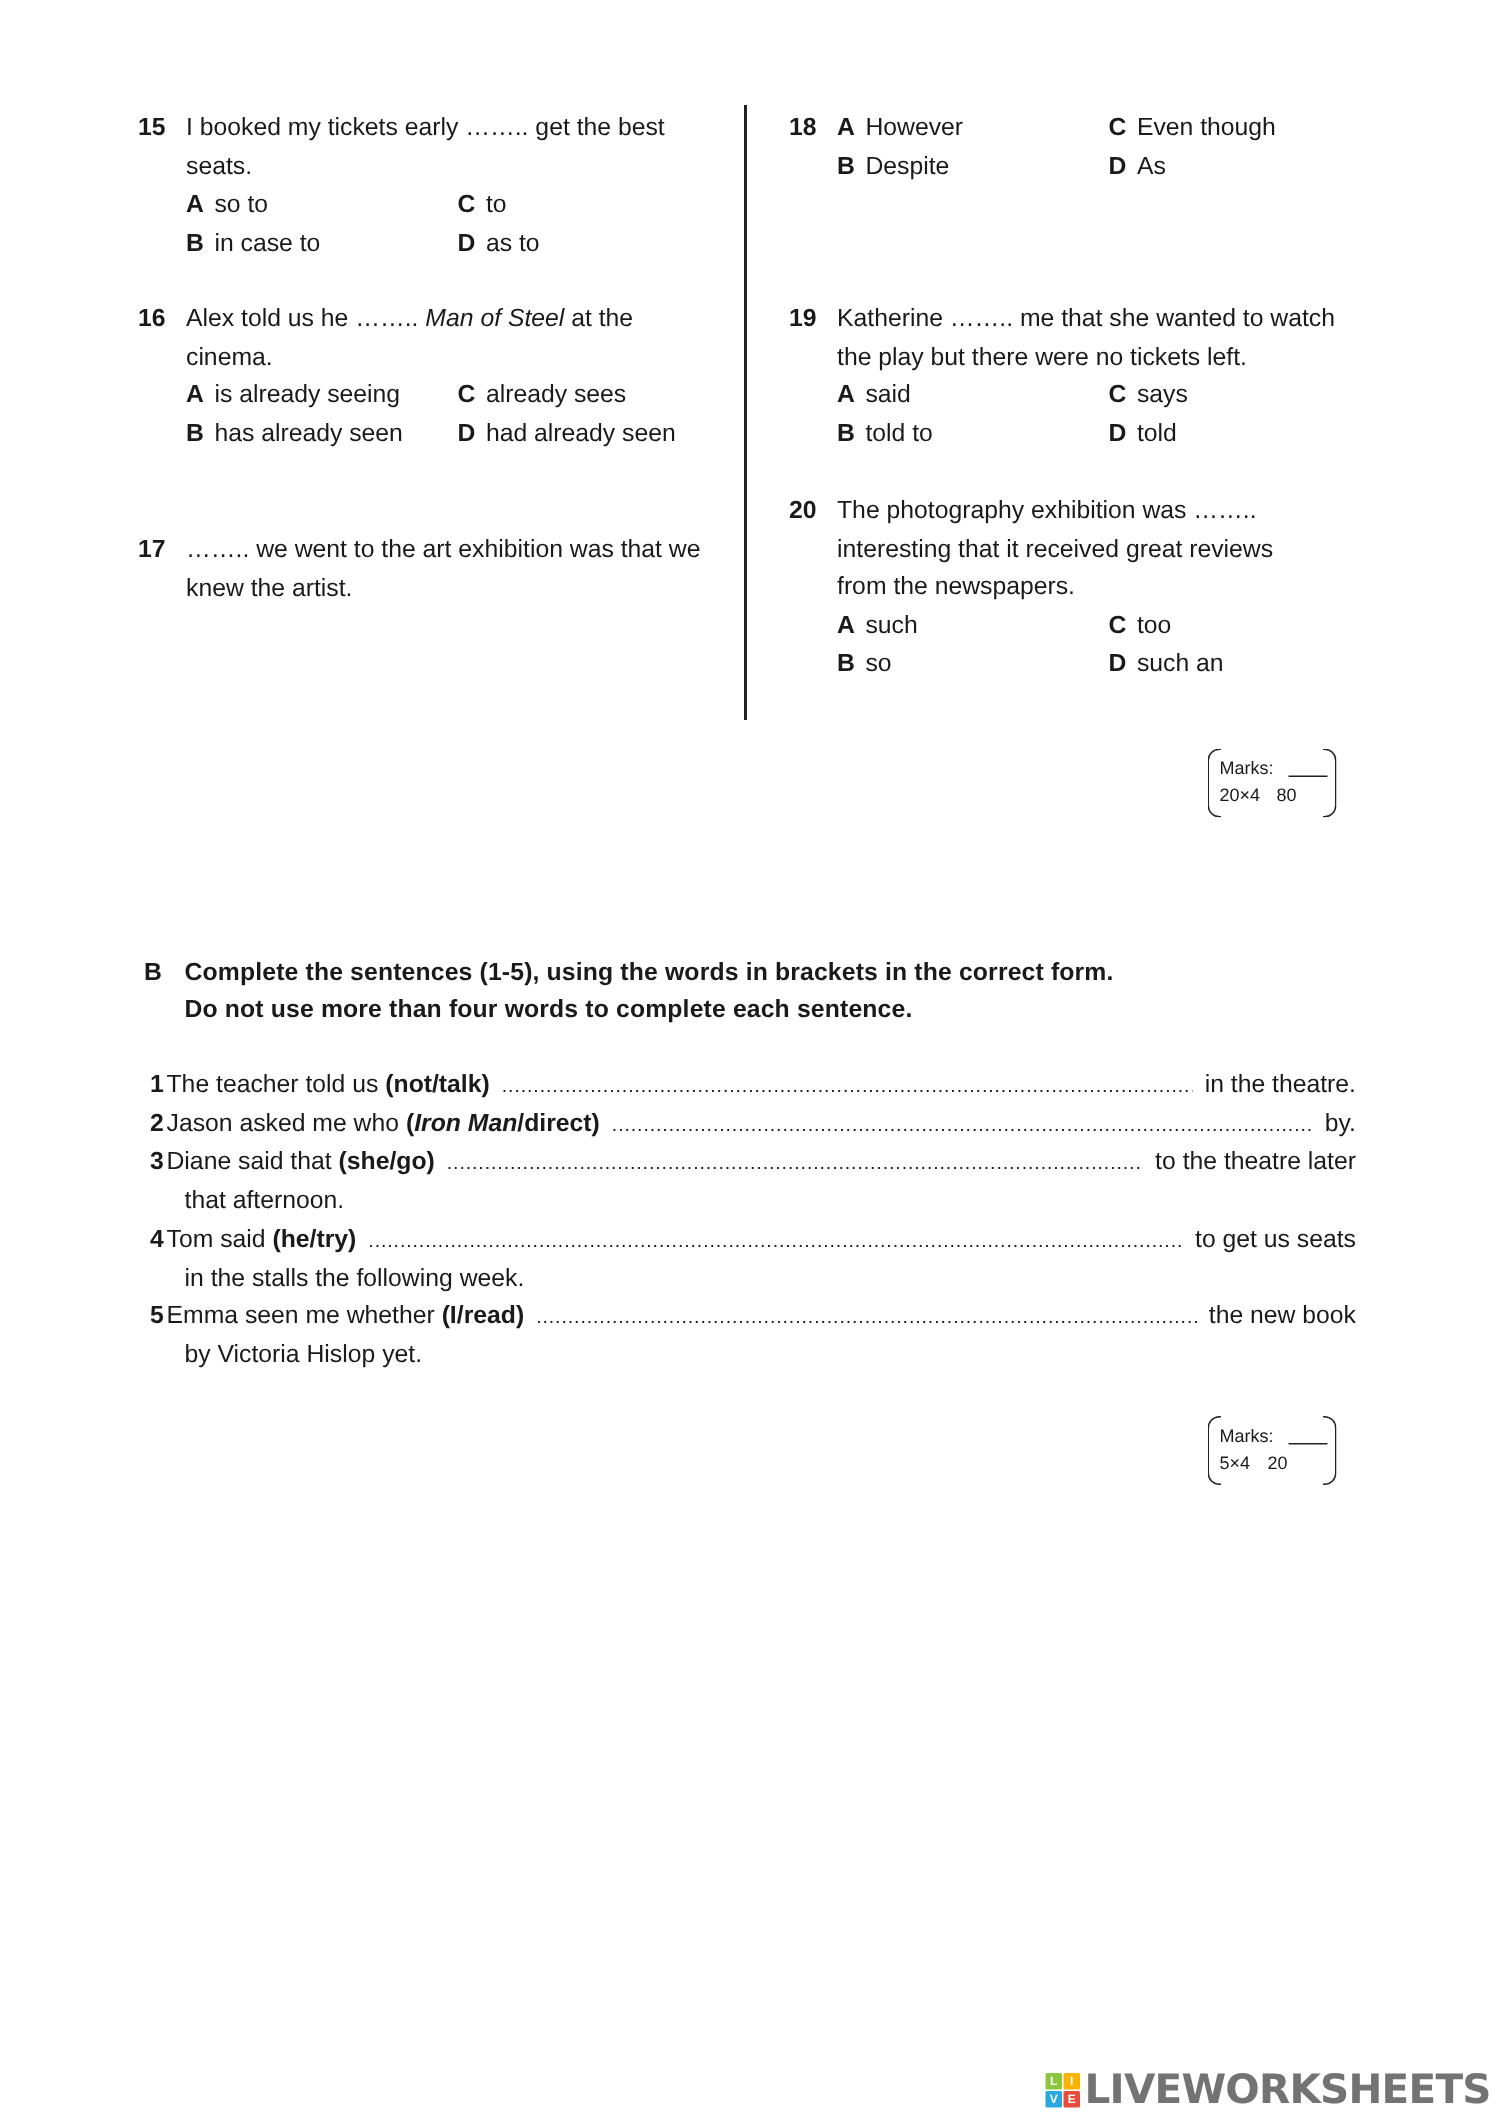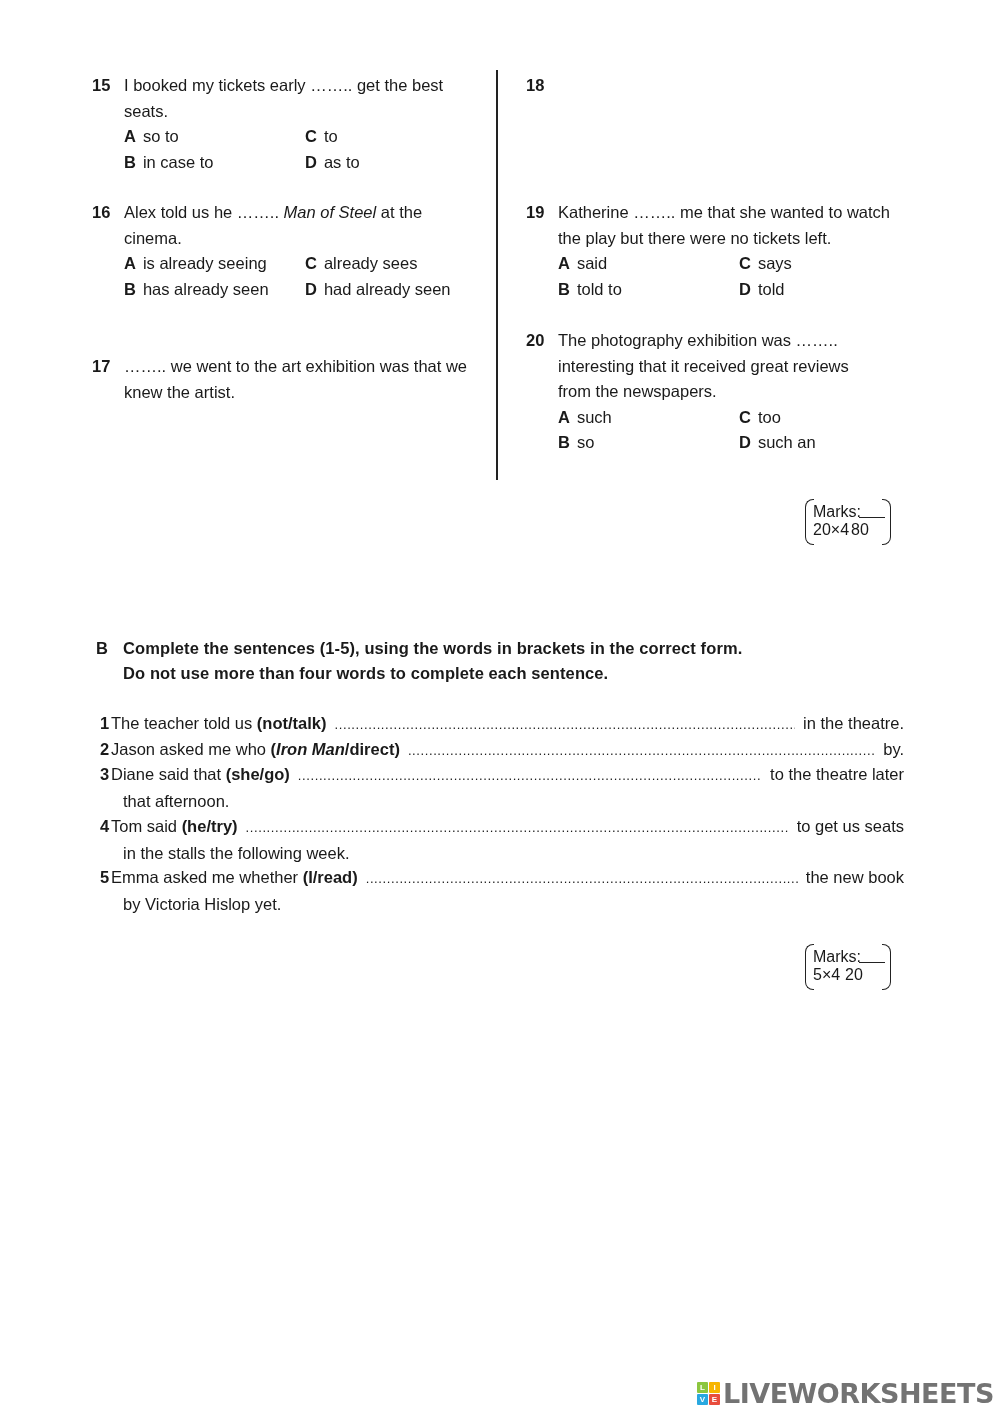--- a/index.html
+++ b/index.html
@@ -4,21 +4,21 @@
 <style>
   html, body { margin: 0; padding: 0; background: #ffffff; }
   body { width: 1000px; height: 1413px; position: relative; overflow: hidden;
          font-family: "Liberation Sans", sans-serif; color: #1a1a1a; font-size: 16.5px; }
   .q { position: absolute; width: 380px; line-height: 25.5px; }
   .q .num { position: absolute; left: 0; top: 0; font-weight: bold; text-align: center; }
   .q .stem { margin-left: 32px; display: block; }
   .q .opts { margin-left: 32px; display: grid; grid-template-columns: 181px 1fr; row-gap: 0; }
   .q .opt b { margin-right: 7px; }
   .divider { position: absolute; left: 496px; top: 70px; width: 2px; height: 410px; background: #222; }
-  .marks { position: absolute; width: 86px; height: 46px; font-size: 16px; line-height: 18px; }
+  .marks { position: absolute; width: 86px; height: 46px; font-size: 12px; line-height: 18px; }
   .marks .lbr, .marks .rbr { position: absolute; top: 0; width: 8px; height: 44px; border: 1.5px solid #222; }
   .marks .lbr { left: 0; border-right: none; border-radius: 8px 0 0 8px; }
   .marks .rbr { right: 0; border-left: none; border-radius: 0 8px 8px 0; }
   .marks .t1 { position: absolute; left: 8px; top: 4px; }
   .marks .line { position: absolute; left: 54px; top: 18px; width: 26px; border-top: 1.3px solid #222; }
   .marks .t2 { position: absolute; left: 8px; top: 22px; }
   .marks .t3 { position: absolute; left: 46px; top: 22px; }
   .instr { position: absolute; left: 96px; top: 636px; font-weight: bold; font-size: 16.5px; line-height: 25px; letter-spacing: 0.1px; }
   .instr .letter { position: absolute; left: 0; top: 0; }
   .instr .text { margin-left: 27px; display: block; font-family: "Liberation Sans", sans-serif; }
@@ -59,20 +59,26 @@
 
 <div class="q" style="left:92px; top:354px;">
   <span class="num">17</span>
   <span class="stem"><span>…….. we went to the art exhibition was that we knew the artist.</span></span>
 </div>
 
 <div class="divider"></div>
 
 <div class="q" style="left:526px; top:73px;">
   <span class="num">18</span>
+  <div class="opts">
+    <span class="opt"><b>A</b><span>However</span></span>
+    <span class="opt"><b>C</b><span>Even though</span></span>
+    <span class="opt"><b>B</b><span>Despite</span></span>
+    <span class="opt"><b>D</b><span>As</span></span>
+  </div>
 </div>
 
 <div class="q" style="left:526px; top:200px; width:390px;">
   <span class="num">19</span>
   <span class="stem"><span>Katherine …….. me that she wanted to watch the play but there were no tickets left.</span></span>
   <div class="opts">
     <span class="opt"><b>A</b><span>said</span></span>
     <span class="opt"><b>C</b><span>says</span></span>
     <span class="opt"><b>B</b><span>told to</span></span>
     <span class="opt"><b>D</b><span>told</span></span>
@@ -139,21 +145,21 @@
     <span>Tom said </span>&nbsp;<b>(he/try)</b>
     <span class="dots">..................................................................................................................................................</span>
     <span>to get us seats</span>
   </div>
   <span class="line2">in the stalls the following week.</span>
 </div>
 
 <div class="sent" style="top:865px;">
   <span class="n">5</span>
   <div class="line1">
-    <span>Emma asked me whether </span>&nbsp;<b>(I/read)</b>
+    <span>Emma seen me whether </span>&nbsp;<b>(I/read)</b>
     <span class="dots">..................................................................................................................................................</span>
     <span>the new book</span>
   </div>
   <span class="line2">by Victoria Hislop yet.</span>
 </div>
 
 <div class="marks" style="left:805px; top:944px;">
   <span class="lbr"></span>
   <span class="t1">Marks:</span>
   <span class="line"></span>

